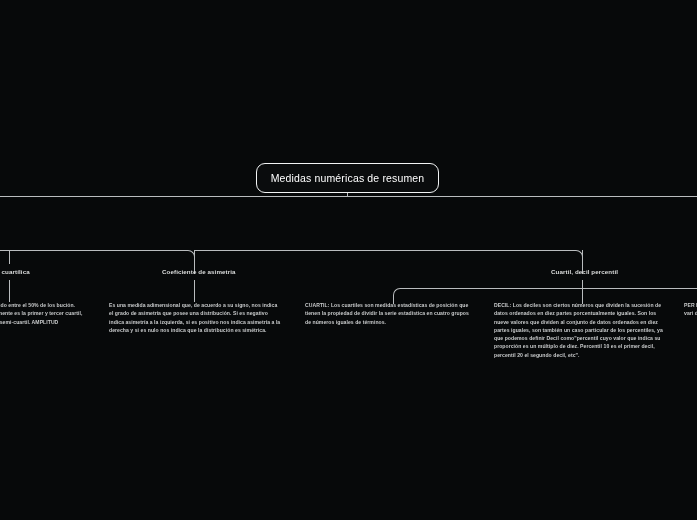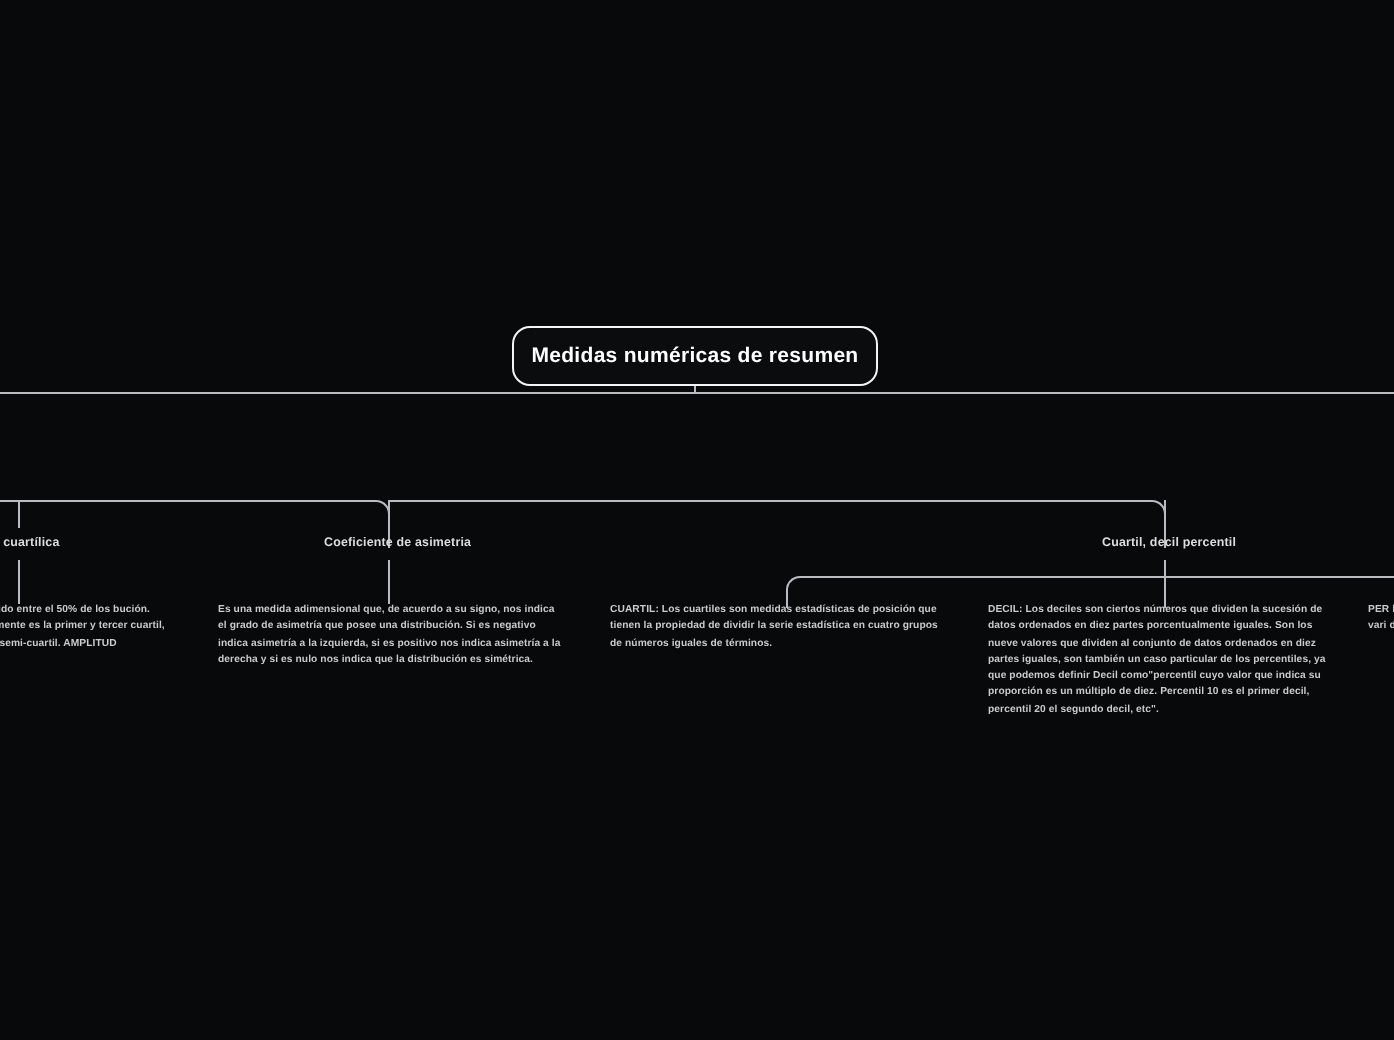--- a/index.html
+++ b/index.html
@@ -31,21 +31,21 @@
     width:183px;height:30px;
     box-sizing:border-box;
     border:1.6px solid #f2f4f5;
     border-radius:9px;
     background:#0a0c0d;
     display:flex;align-items:center;justify-content:center;
   }
   #root-node .t{
     color:#ffffff;
     font-size:10.5px;
-    font-weight:bold;
+    font-weight:normal;
     letter-spacing:.15px;
     white-space:nowrap;
   }
 
   
   .branch-label{
     position:absolute;
     color:#dcdede;
     font-size:6.2px;
     font-weight:bold;

